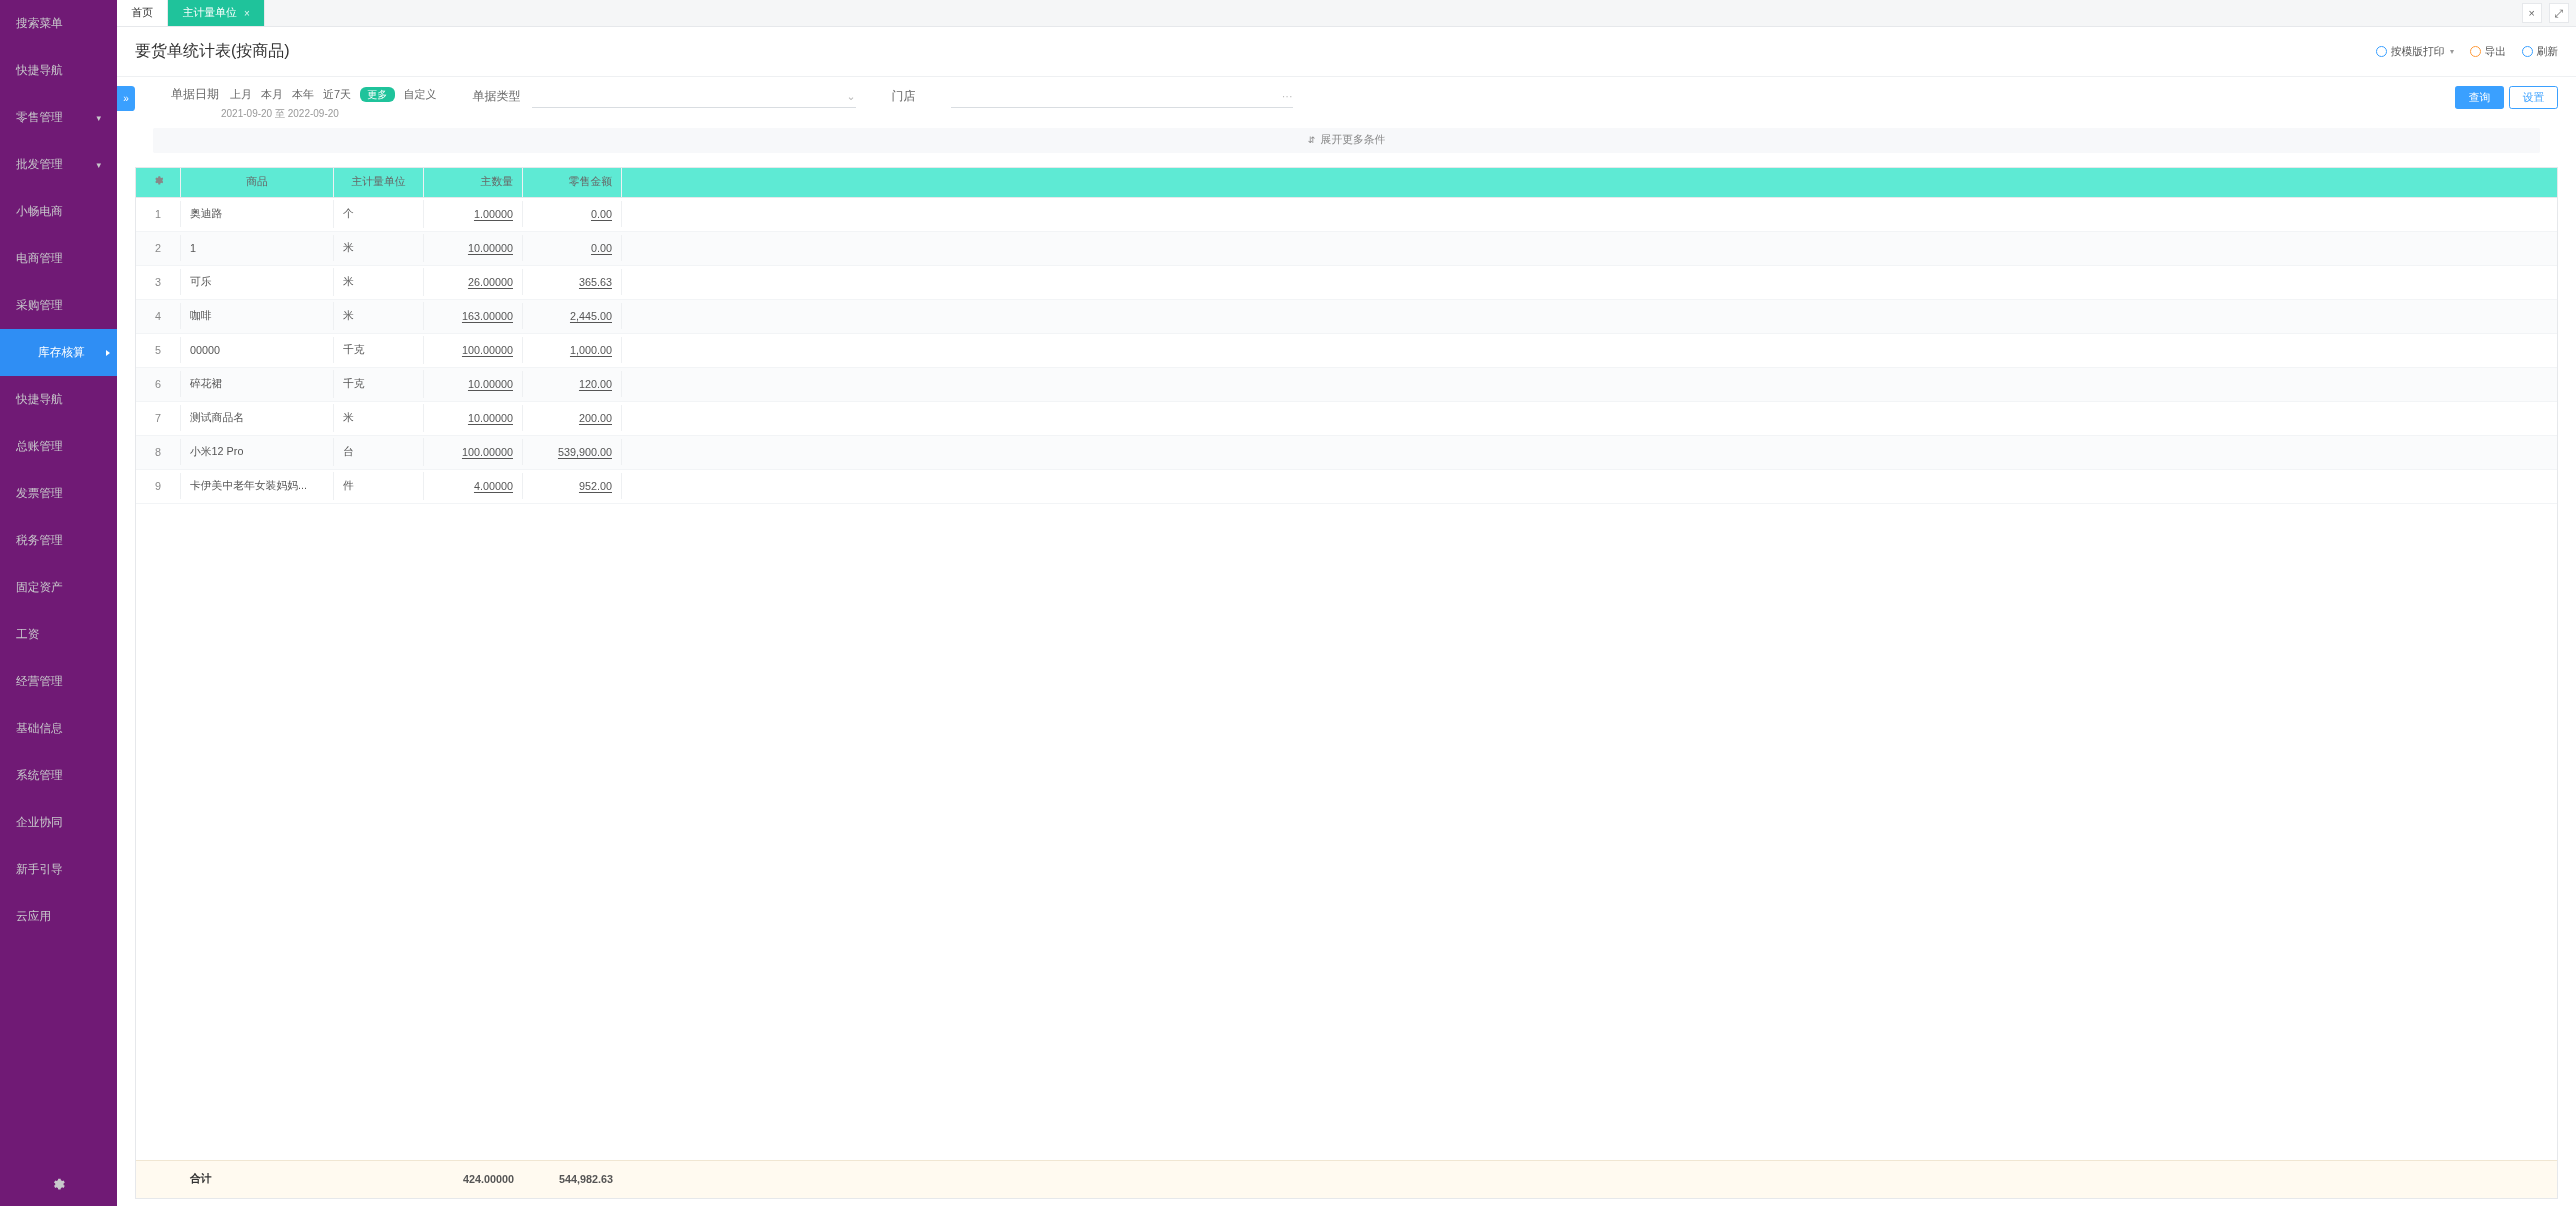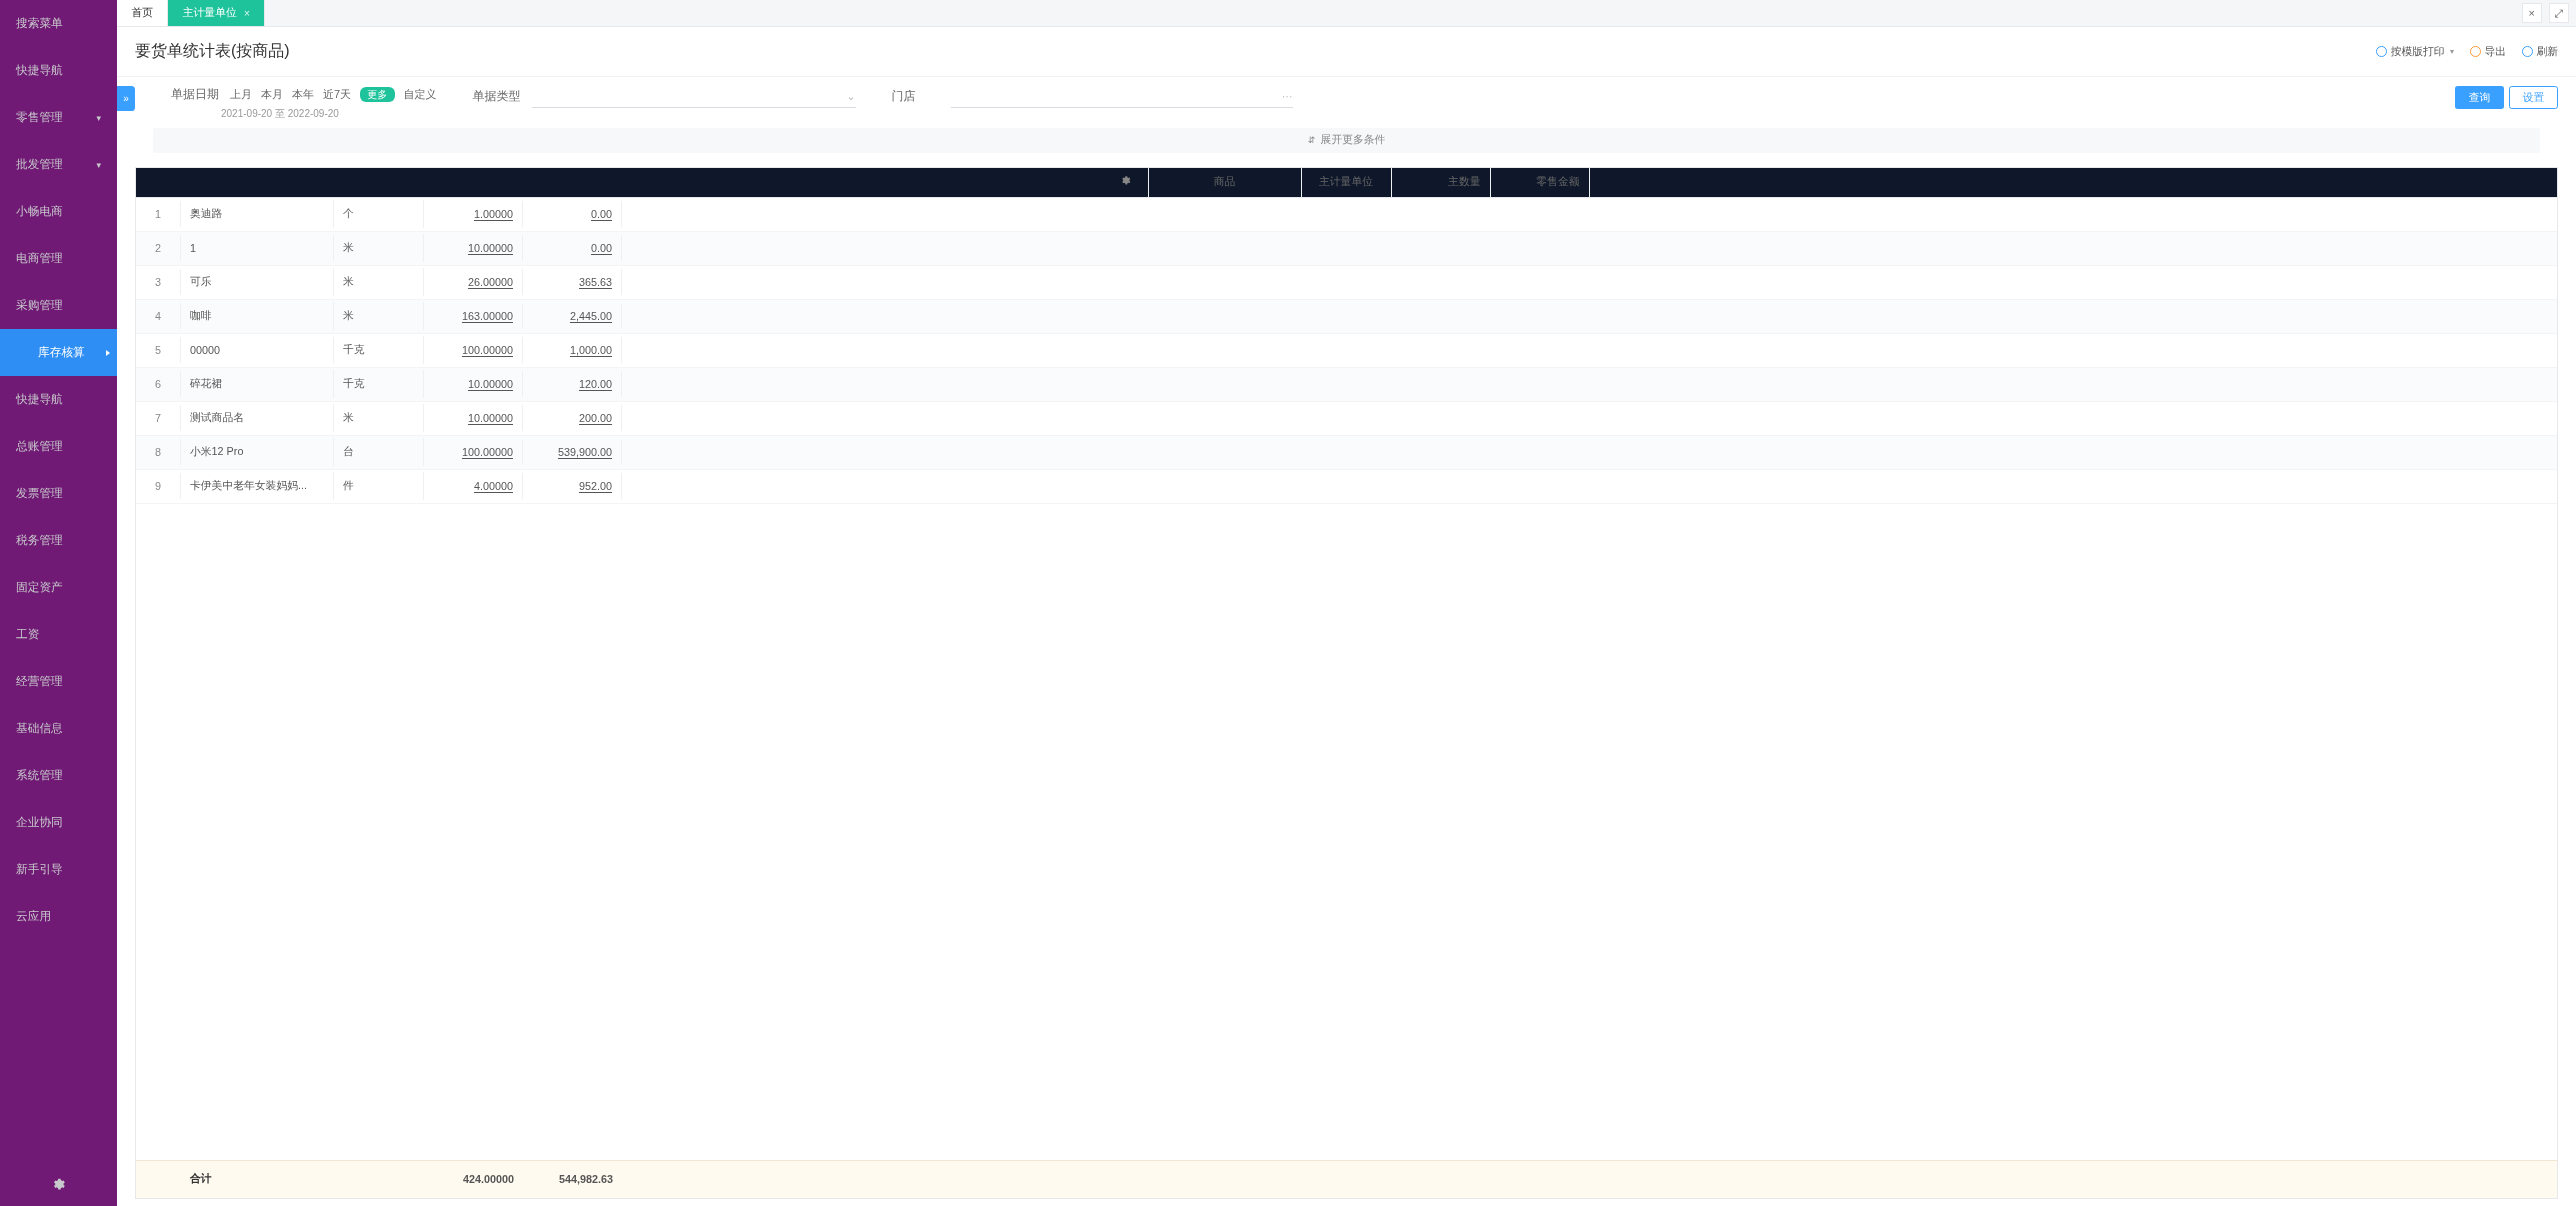--- a/index.html
+++ b/index.html
@@ -50,21 +50,21 @@
 .filter-select.wide { min-width: 342px; }
 .actions-col { margin-left: auto; display: flex; flex-direction: row; gap: 5.4px; align-items: center; }
 .btn { padding: 3.6px 12.6px; border-radius: 2.7px; font-size: 10.8px; cursor: pointer; border: 0.9px solid transparent; }
 .btn-primary { background: #3aa0ff; color: #fff; }
 .btn-outline { background: #fff; border: 0.9px solid #3aa0ff; color: #3aa0ff; }
 .expand-bar { margin: 7.2px 18px 0 18px; height: 25px; background: #f7f8fa; display: flex; align-items: center; justify-content: center; color: #888; font-size: 10.8px; cursor: pointer; border-radius: 1.8px; }
 .expand-bar .exp-icon { margin-right: 5.4px; font-size: 9px; }
 
 
 .table-wrap { flex: 1; margin: 14.4px 18px 7.2px 18px; border: 0.9px solid #e6e8eb; display: flex; flex-direction: column; overflow: hidden; }
-.thead { display: flex; background: #0f172a; border-bottom: 0.9px solid #e6e8eb; justify-content: center; }
+.thead { display: flex; background: #5eead4; border-bottom: 0.9px solid #e6e8eb; }
 .th, .td { padding: 7.2px 9px; font-size: 10.8px; border-right: 0.9px solid #eef0f2; }
 .th { color: #666; text-align: center; }
 .col-idx { width: 45px; text-align: center; }
 .col-product { width: 153px; }
 .col-unit { width: 90px; }
 .col-qty { width: 99px; text-align: right; }
 .col-amount { width: 99px; text-align: right; }
 .tbody { flex: 1; overflow: auto; }
 .trow { display: flex; border-bottom: 0.9px solid #f2f4f6; align-items: center; height: 34px; }
 .trow:nth-child(even) { background: #fafbfc; }

